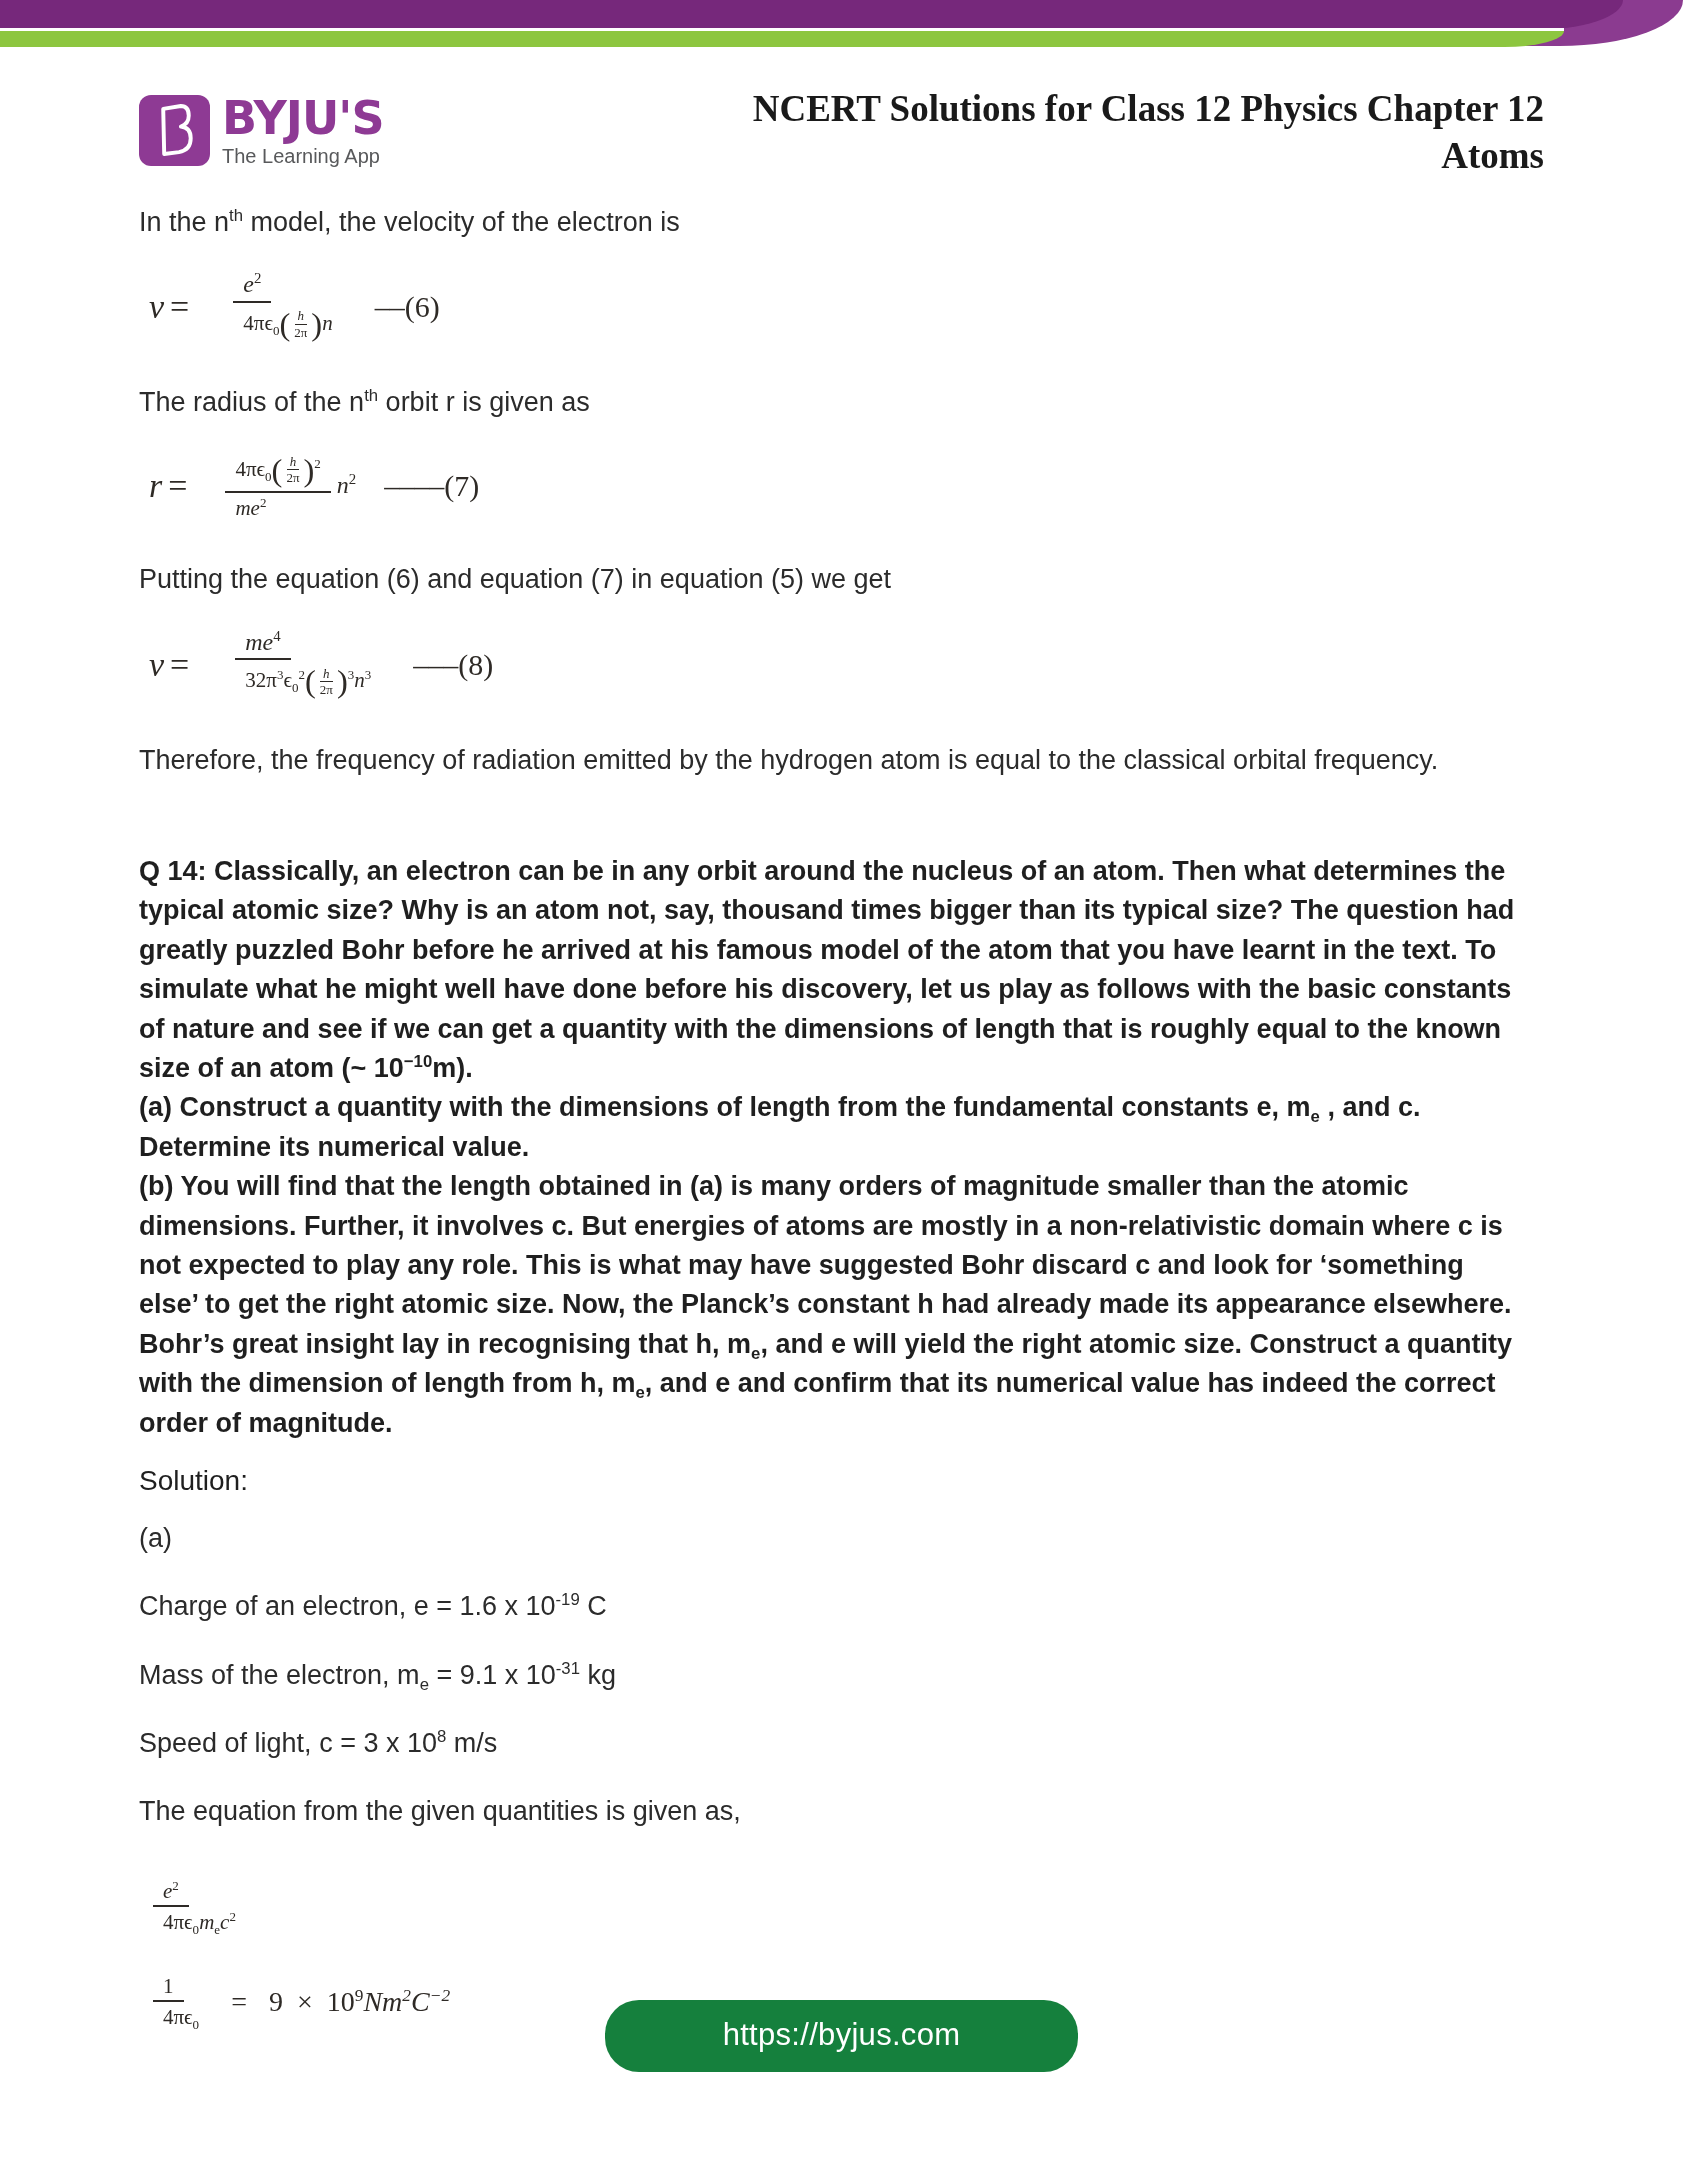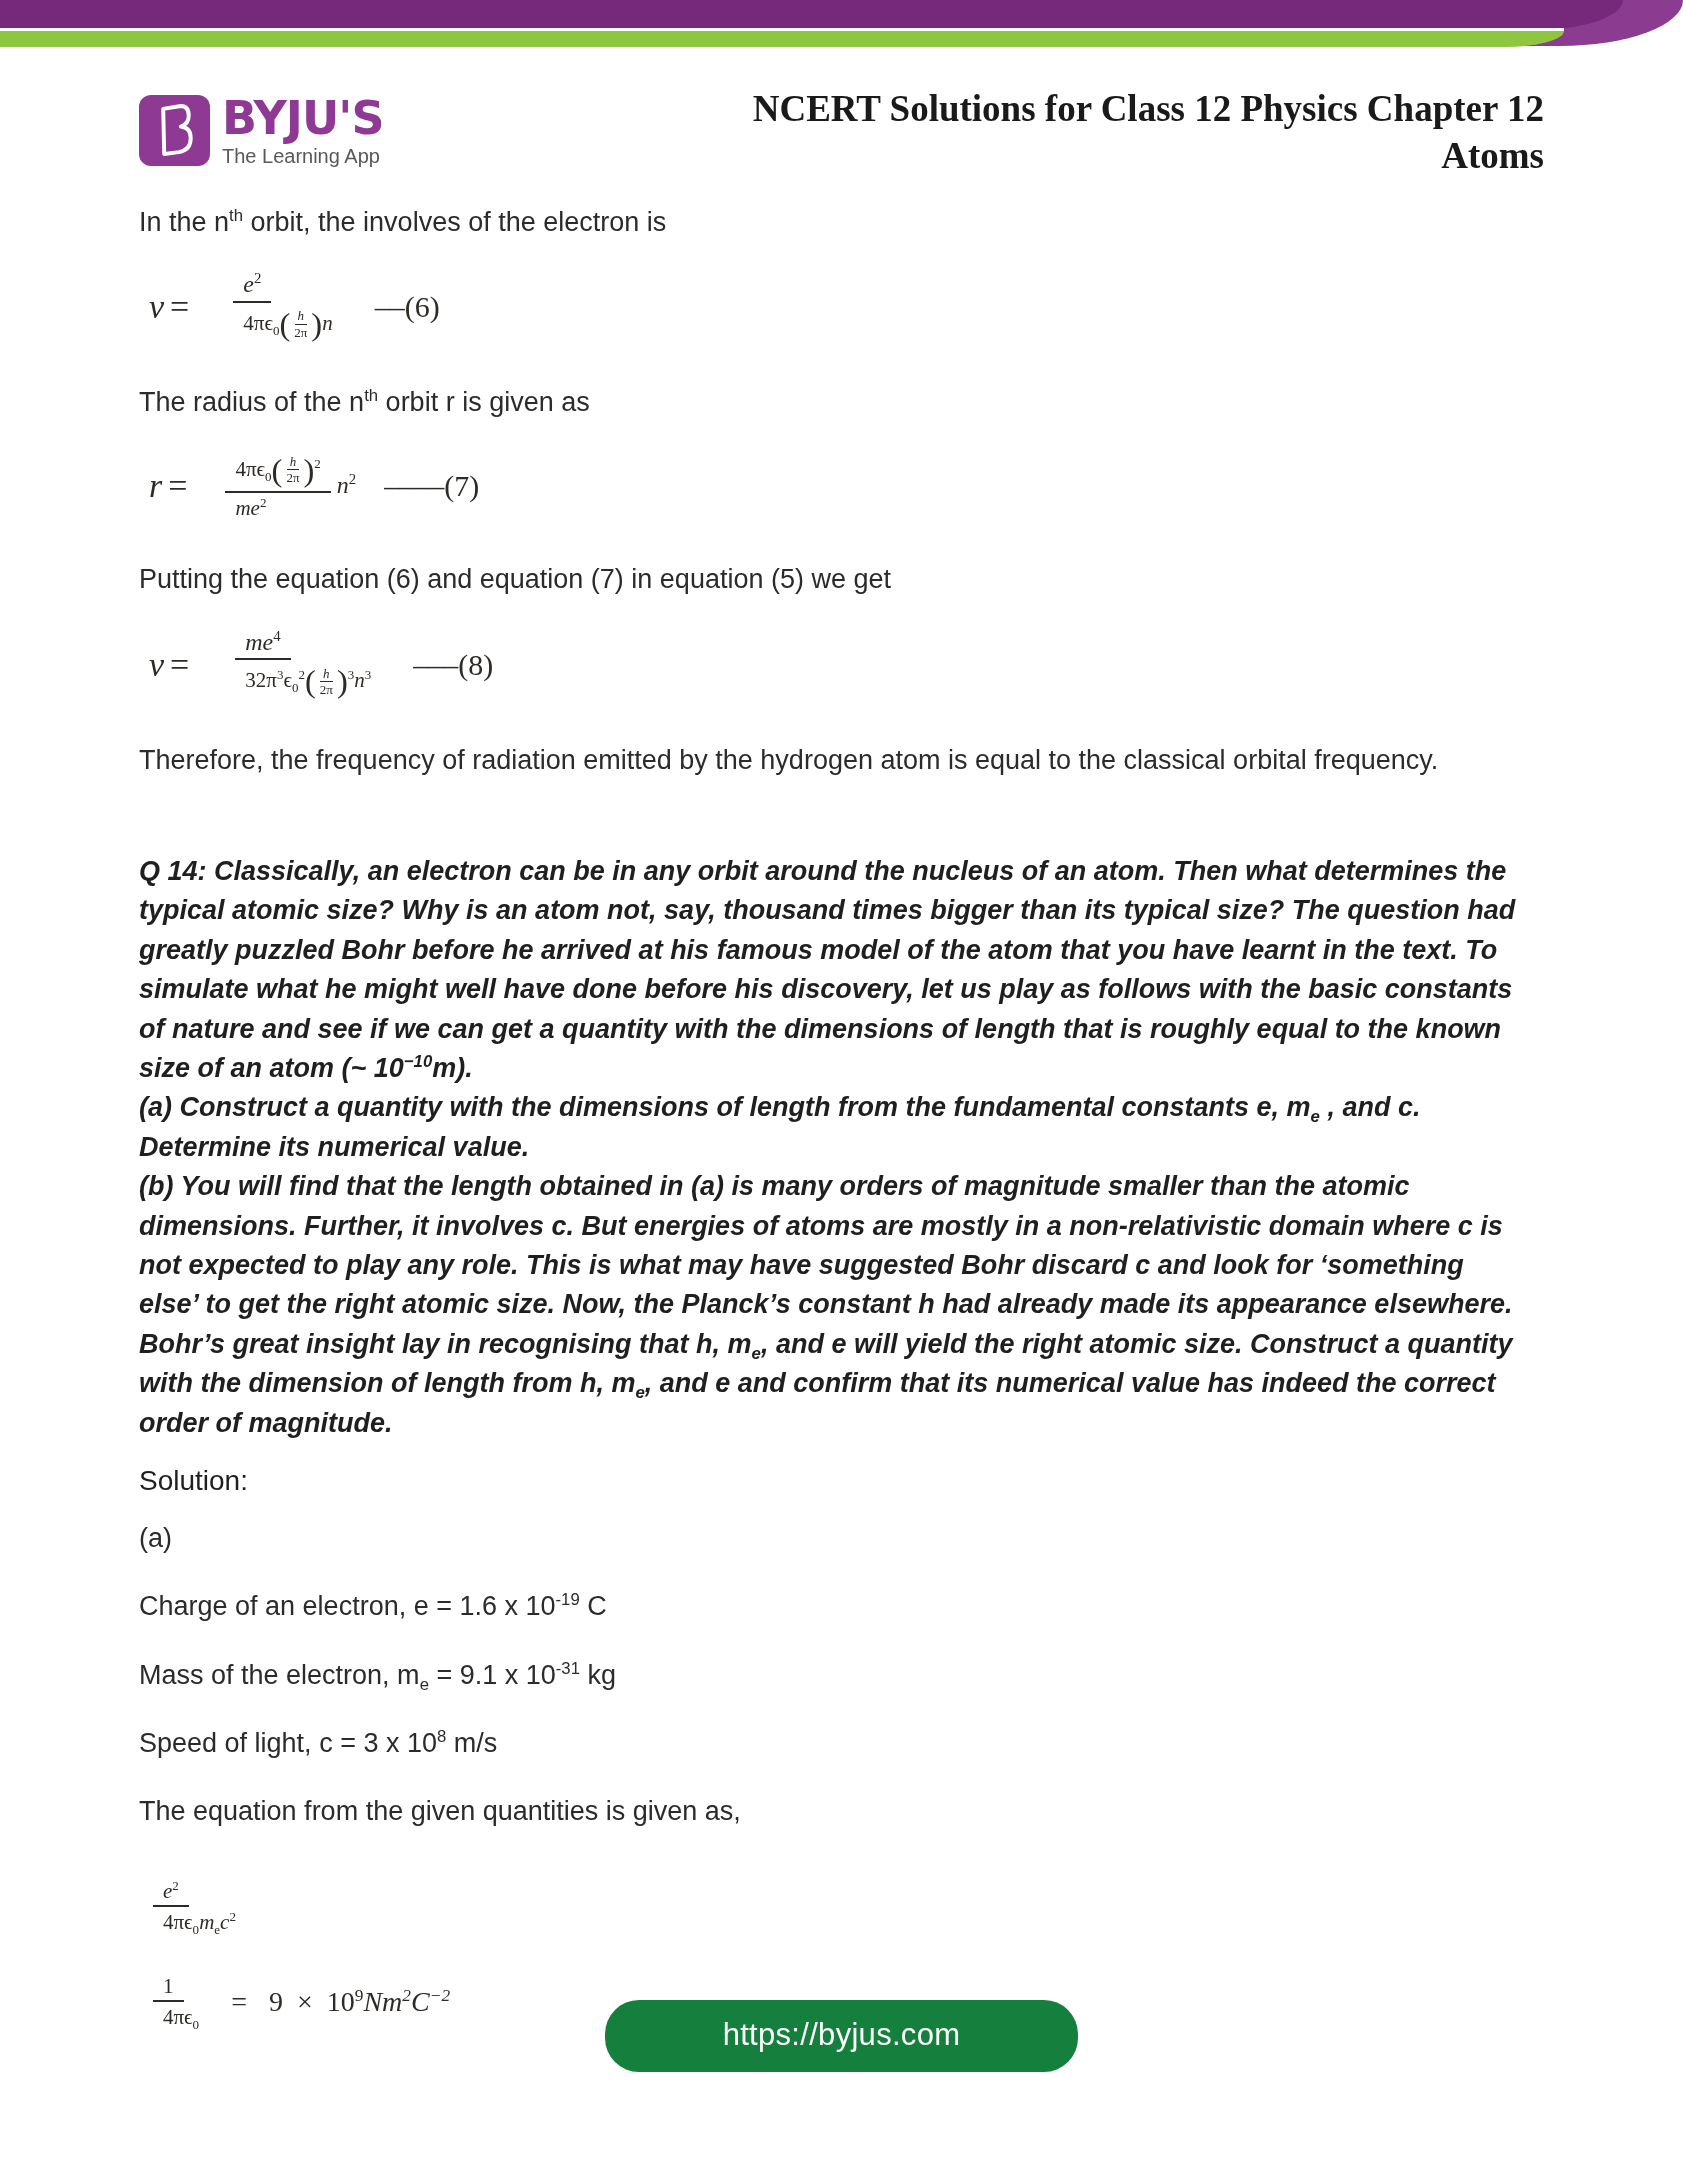--- a/index.html
+++ b/index.html
@@ -179,21 +179,21 @@
   .f-sm  { font-size: 21px; }
 
   
   .qblock {
     font-size: 27px;
     font-weight: bold;
     line-height: 1.46;
     color: #1f1f1f;
     margin: 0;
   }
-  .qblock p { margin: 0; font-style: italic; }
+  .qblock p { margin: 0; }
 
   .solution-head {
     font-size: 28px;
     font-weight: normal;
     margin: 0;
     color: #1f1f1f;
   }
 
   
   .footer {
@@ -239,21 +239,21 @@
   </div>
 
   <div class="header-title">
     <div>NCERT Solutions for Class 12 Physics Chapter 12</div>
     <div>Atoms</div>
   </div>
 </div>
 
 <div class="content">
 
-  <p class="para"><span>In the n</span><sup class="sup">th</sup><span> orbit, the involves of the electron is</span></p>
+  <p class="para"><span>In the n</span><sup class="sup">th</sup><span> model, the velocity of the electron is</span></p>
 
   <div class="spacer-sm"></div>
 
   <div class="mathline" style="margin-left:10px;">
     <span class="mvar">v</span>
     <span class="meq">=</span>
     <span class="frac f-mid" style="margin-left:28px;">
       <span class="num"><i class="mi">e</i><sup class="sup">2</sup></span>
       <span class="den f-sm"><span>4πϵ</span><sub class="sub">0</sub><span class="paren">(</span><span class="smallfrac">
             <span class="num"><i class="mi">h</i></span>

